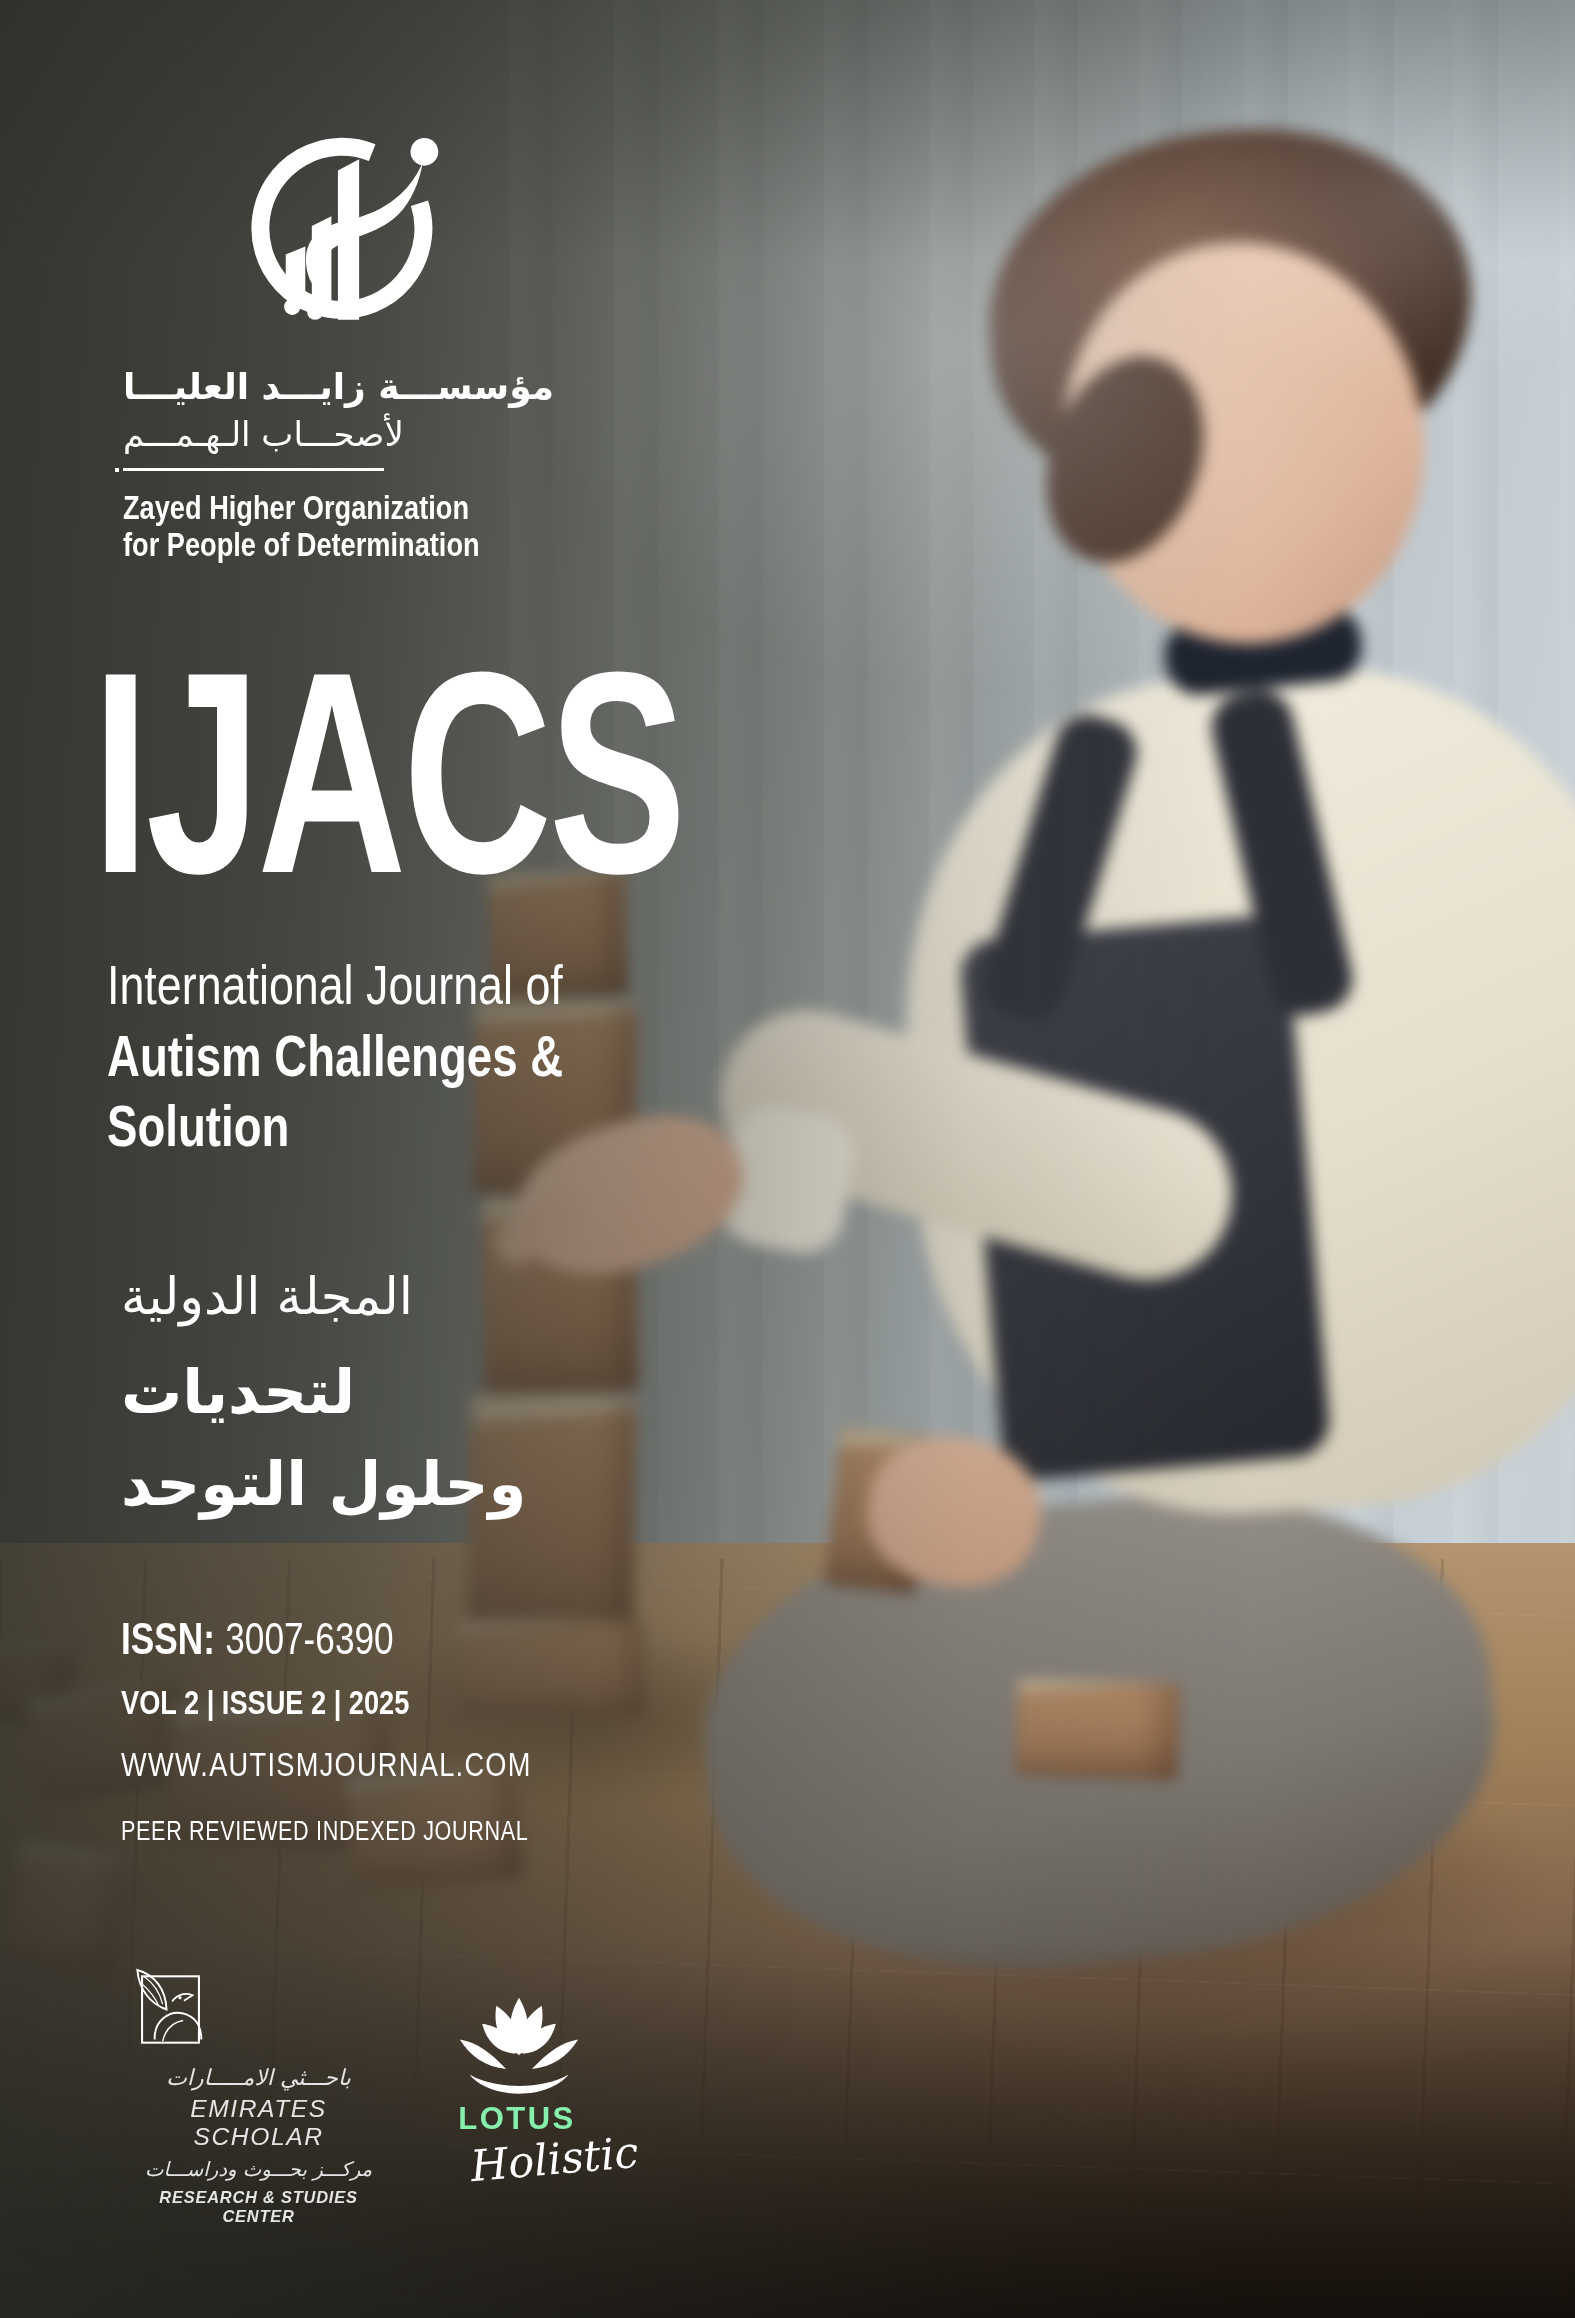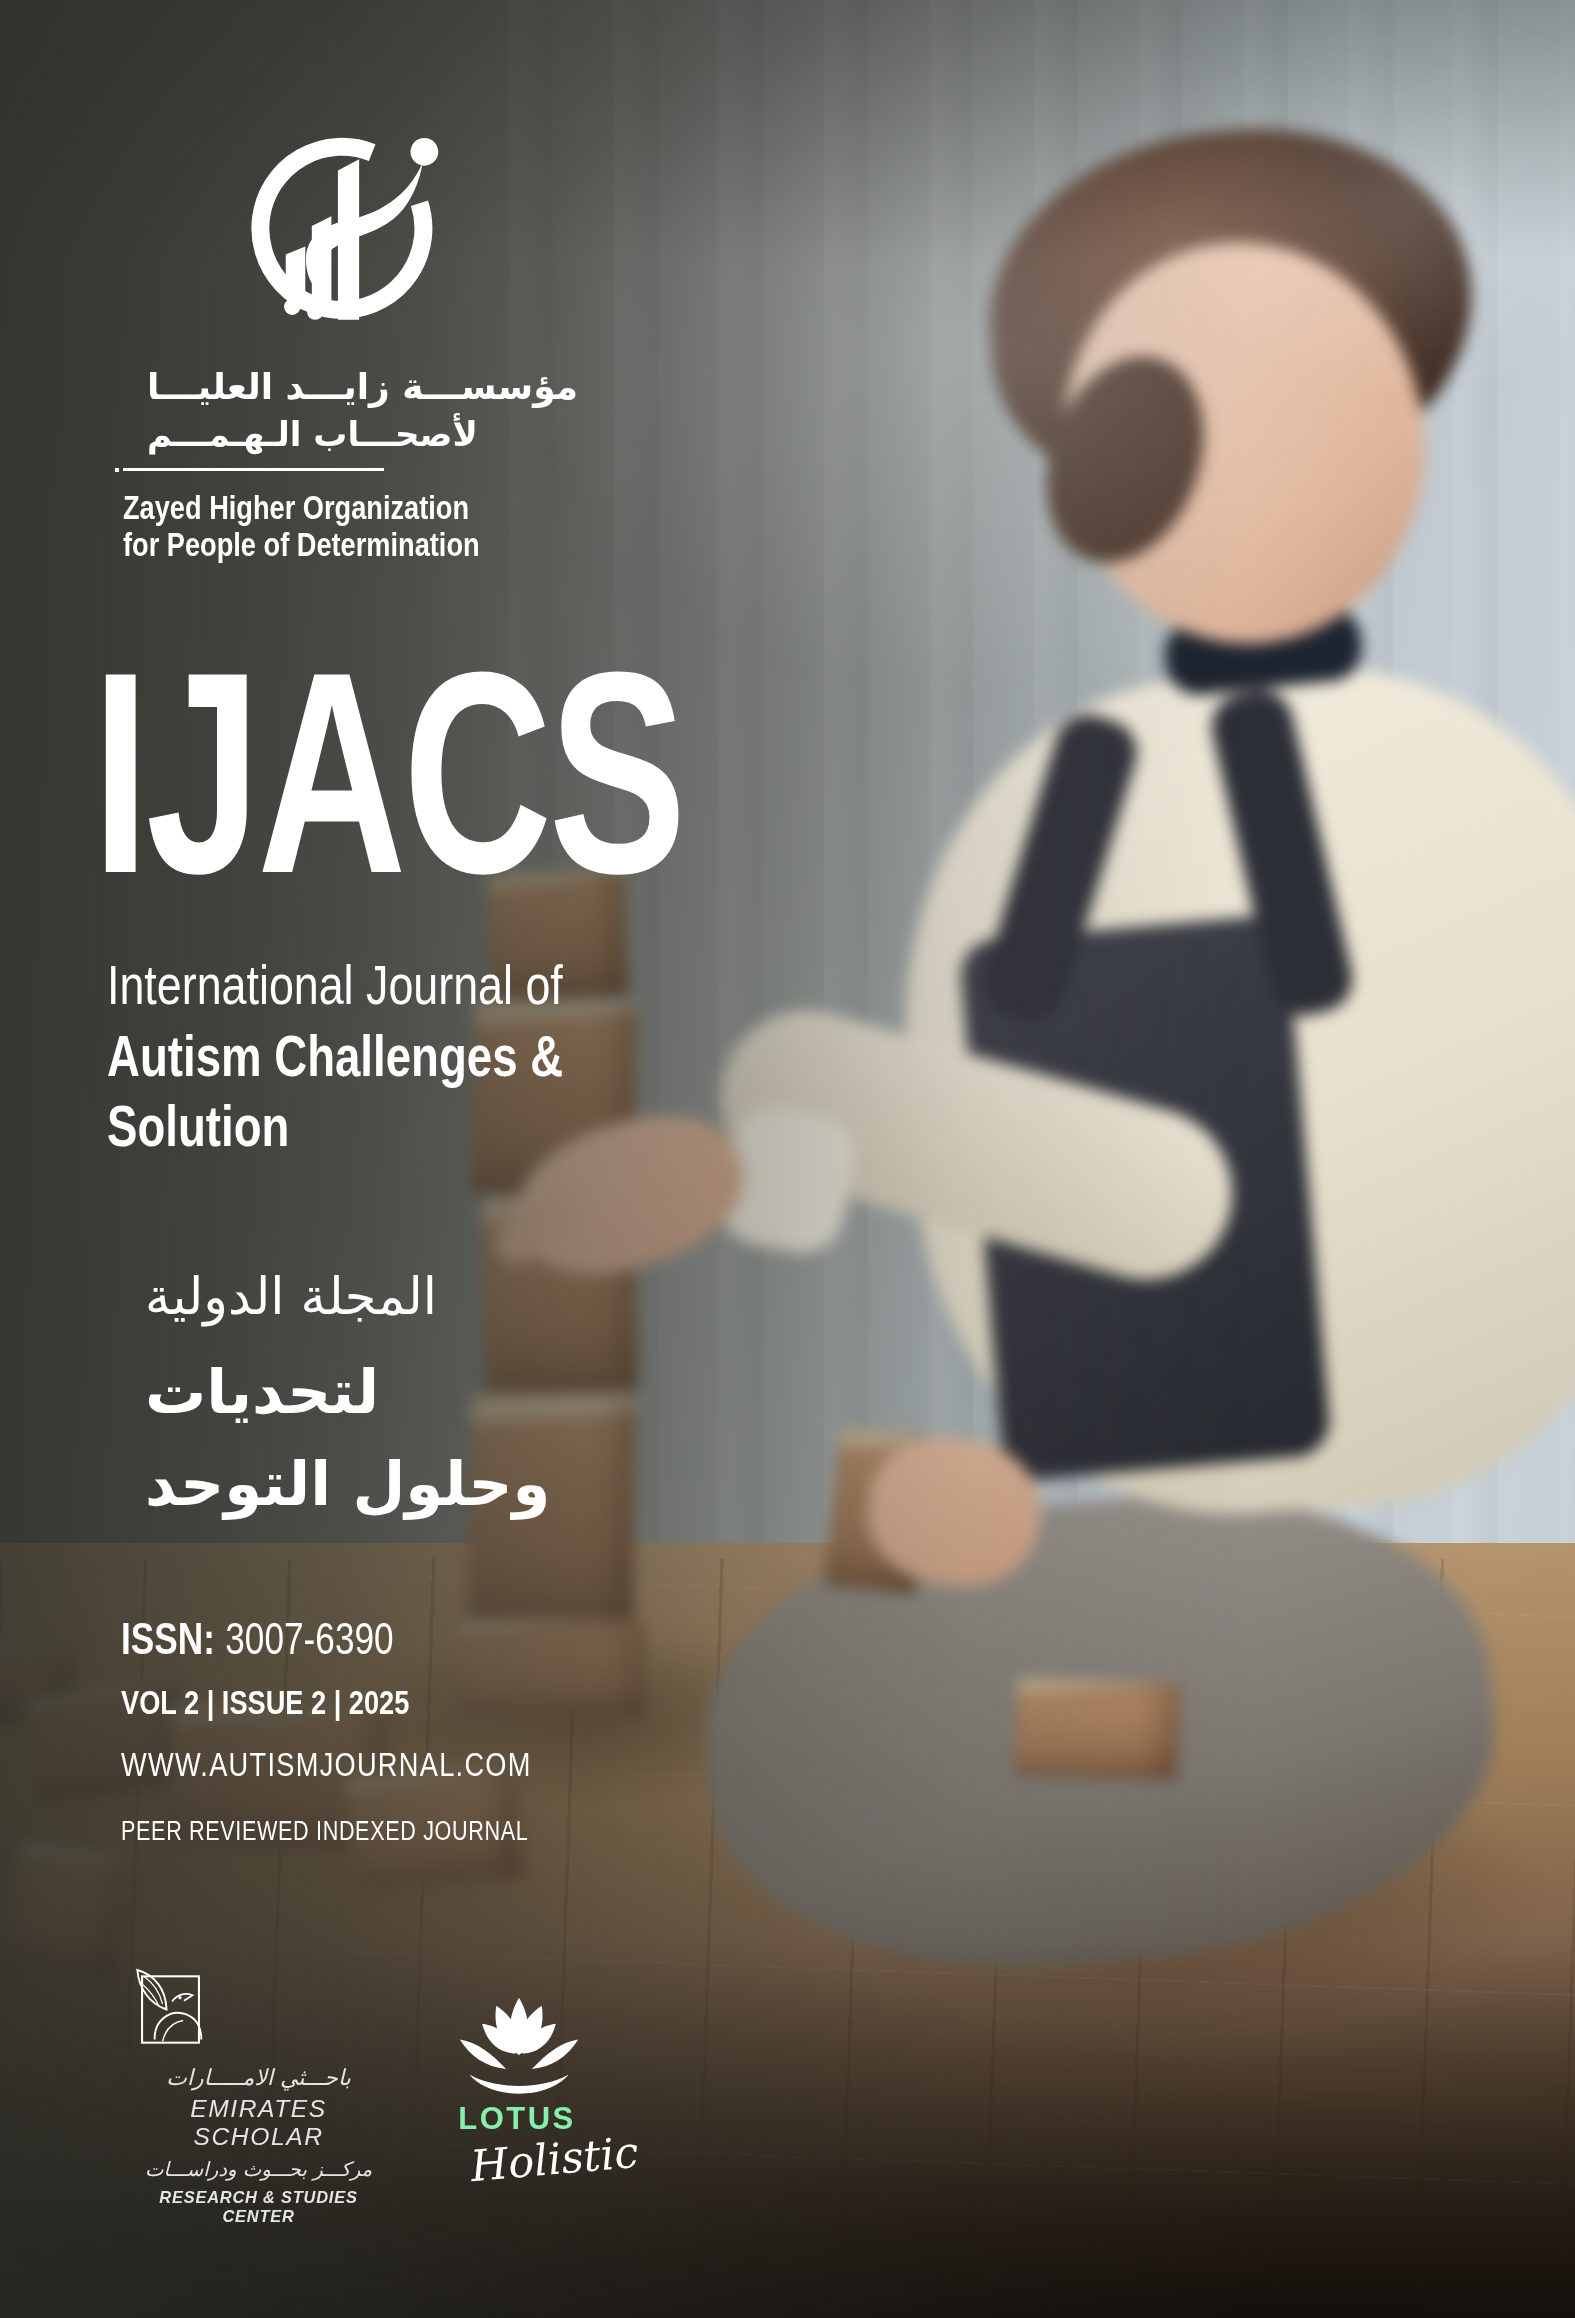--- a/index.html
+++ b/index.html
@@ -66,24 +66,24 @@
                radial-gradient(ellipse 410px 312px at 1412px 197px,rgba(255,255,255,.22),rgba(255,255,255,0) 65%);}
   .overlay{position:absolute;inset:0;z-index:3;
     background:linear-gradient(to right,rgba(42,44,39,.82) 0,rgba(42,44,39,.62) 345px,rgba(42,44,39,.36) 673px,rgba(42,44,39,.12) 968px,rgba(42,44,39,0) 1248px),
                linear-gradient(to top,rgba(16,12,9,.82) 0,rgba(16,12,9,.45) 140px,rgba(16,12,9,0) 378px),
                linear-gradient(to bottom,rgba(30,32,28,.35) 0,rgba(30,32,28,0) 263px);}
 
   
   .content{position:absolute;inset:0;z-index:4;color:#fff;}
   .line{position:absolute;white-space:nowrap;color:#fff;}
   .cond{transform:scaleX(.80);transform-origin:left top;}
-  .rtl{direction:rtl;unicode-bidi:isolate;font-family:"DejaVu Sans",sans-serif;margin-left:24px;}
+  .rtl{direction:rtl;unicode-bidi:isolate;font-family:"DejaVu Sans",sans-serif;}
 
   .ar-org1{left:123px;top:366px;font-size:36px;font-weight:bold;}
-  .ar-org2{left:123px;top:414px;font-size:34px;font-weight:bold;}
+  .ar-org2{left:123px;top:414px;font-size:34px;font-weight:normal;}
   .rule{position:absolute;left:123px;top:468px;width:261px;height:3.3px;background:#fff;}
   .rule-dot{position:absolute;left:115px;top:468px;width:4.1px;height:4.1px;background:#fff;}
   .en-org1{left:123px;top:488px;font-size:34px;font-weight:bold;}
   .en-org2{left:123px;top:525px;font-size:34px;font-weight:bold;}
 
   .acronym{left:92px;top:629px;font-size:287px;font-weight:bold;letter-spacing:-4.9px;line-height:1;
     transform:scaleX(.72);transform-origin:left top;}
   .title1{left:107px;top:952px;font-size:56px;font-weight:normal;}
   .title2{left:107px;top:1023px;font-size:57px;font-weight:bold;}
   .title3{left:107px;top:1093px;font-size:57px;font-weight:bold;}

